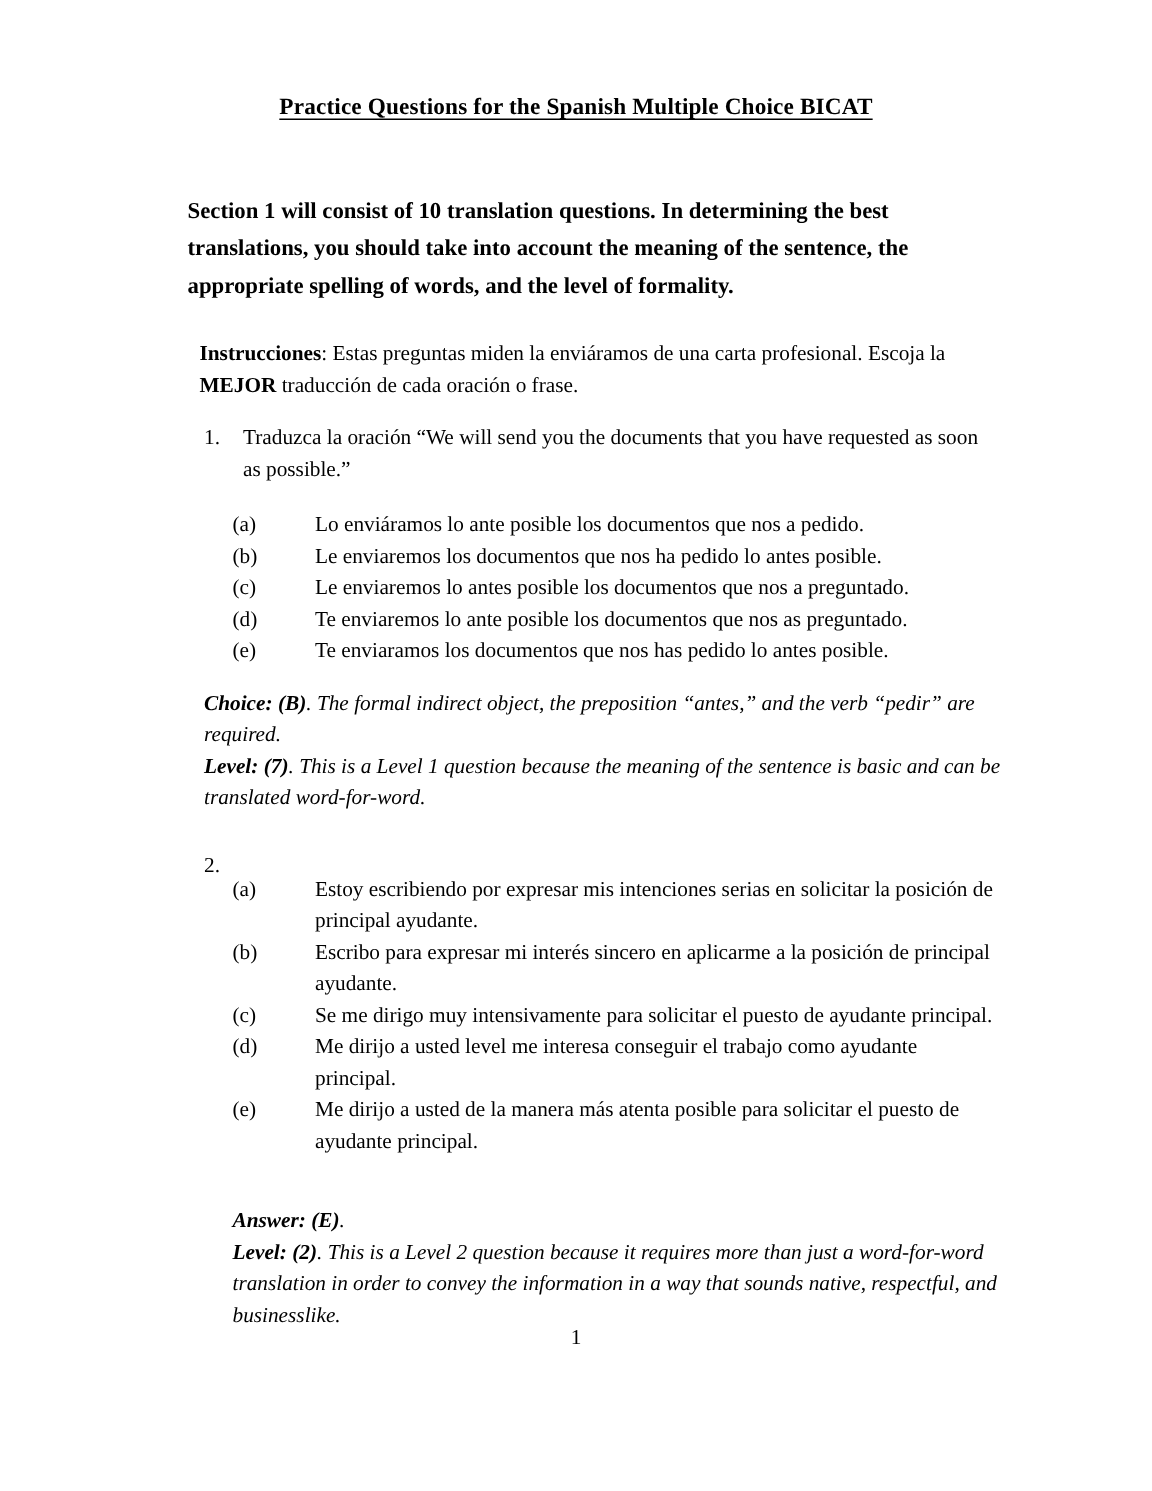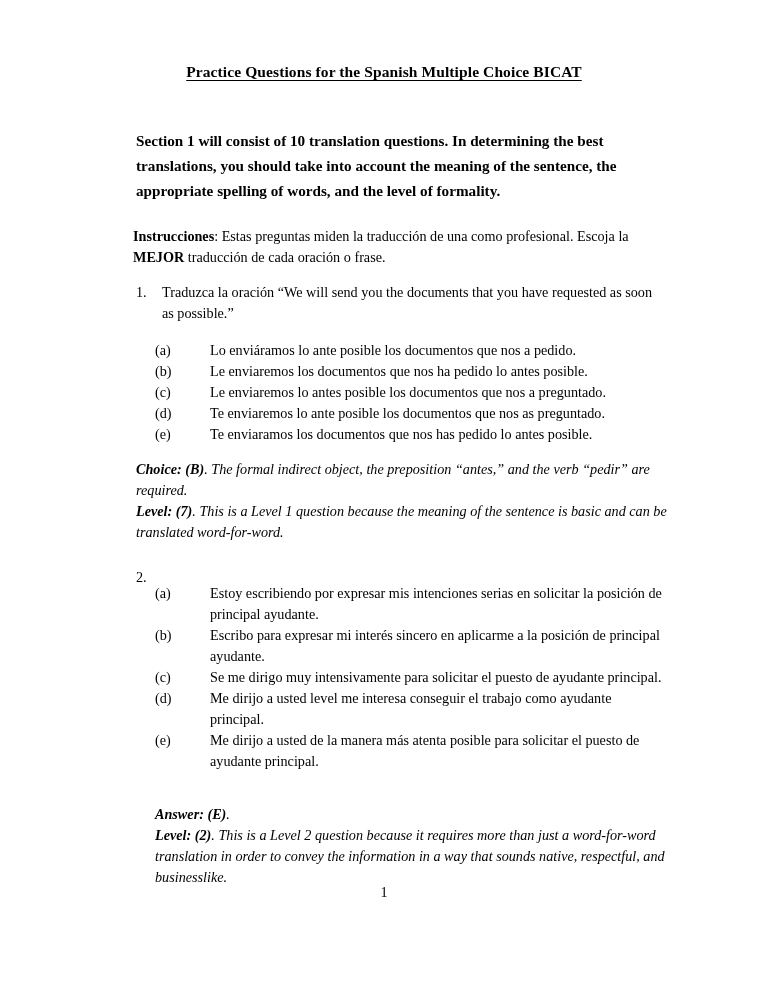--- a/index.html
+++ b/index.html
@@ -39,21 +39,21 @@
   }
   .doc-title span.underlined {
     text-decoration: underline;
     text-underline-offset: 3px;
   }
 
   
   .intro-block {
     position: absolute;
     top: 113px;
-    left: 136px;
+    left: 125px;
     width: 520px;
     font-size: 15.2px;
     font-weight: bold;
     line-height: 25px;
   }
 
   
   .instructions-block {
     position: absolute;
     top: 212px;
@@ -148,21 +148,21 @@
 </style>
 </head>
 <body>
 
 <div class="page">
 
   <h1 class="doc-title"><span class="underlined">Practice Questions for the Spanish Multiple Choice BICAT</span></h1>
 
   <p class="intro-block">Section 1 will consist of 10 translation questions.  In determining the best translations, you should take into account the meaning of the sentence, the appropriate spelling of words, and the level of formality.</p>
 
-  <p class="instructions-block"><b>Instrucciones</b><span>: Estas preguntas miden la traducción de una como profesional.  Escoja la </span><b>MEJOR</b><span> traducción de cada oración o frase.</span></p>
+  <p class="instructions-block"><b>Instrucciones</b><span>: Estas preguntas miden la enviáramos de una carta profesional.  Escoja la </span><b>MEJOR</b><span> traducción de cada oración o frase.</span></p>
 
   <div class="question" id="question-1">
     <div class="q-stem">
       <span class="q-number">1.</span>
       <span>Traduzca la oración “We will send you the documents that you have requested as soon as possible.”</span>
     </div>
 
     <div class="options">
       <div class="option">
         <span class="opt-letter">(a)</span>

